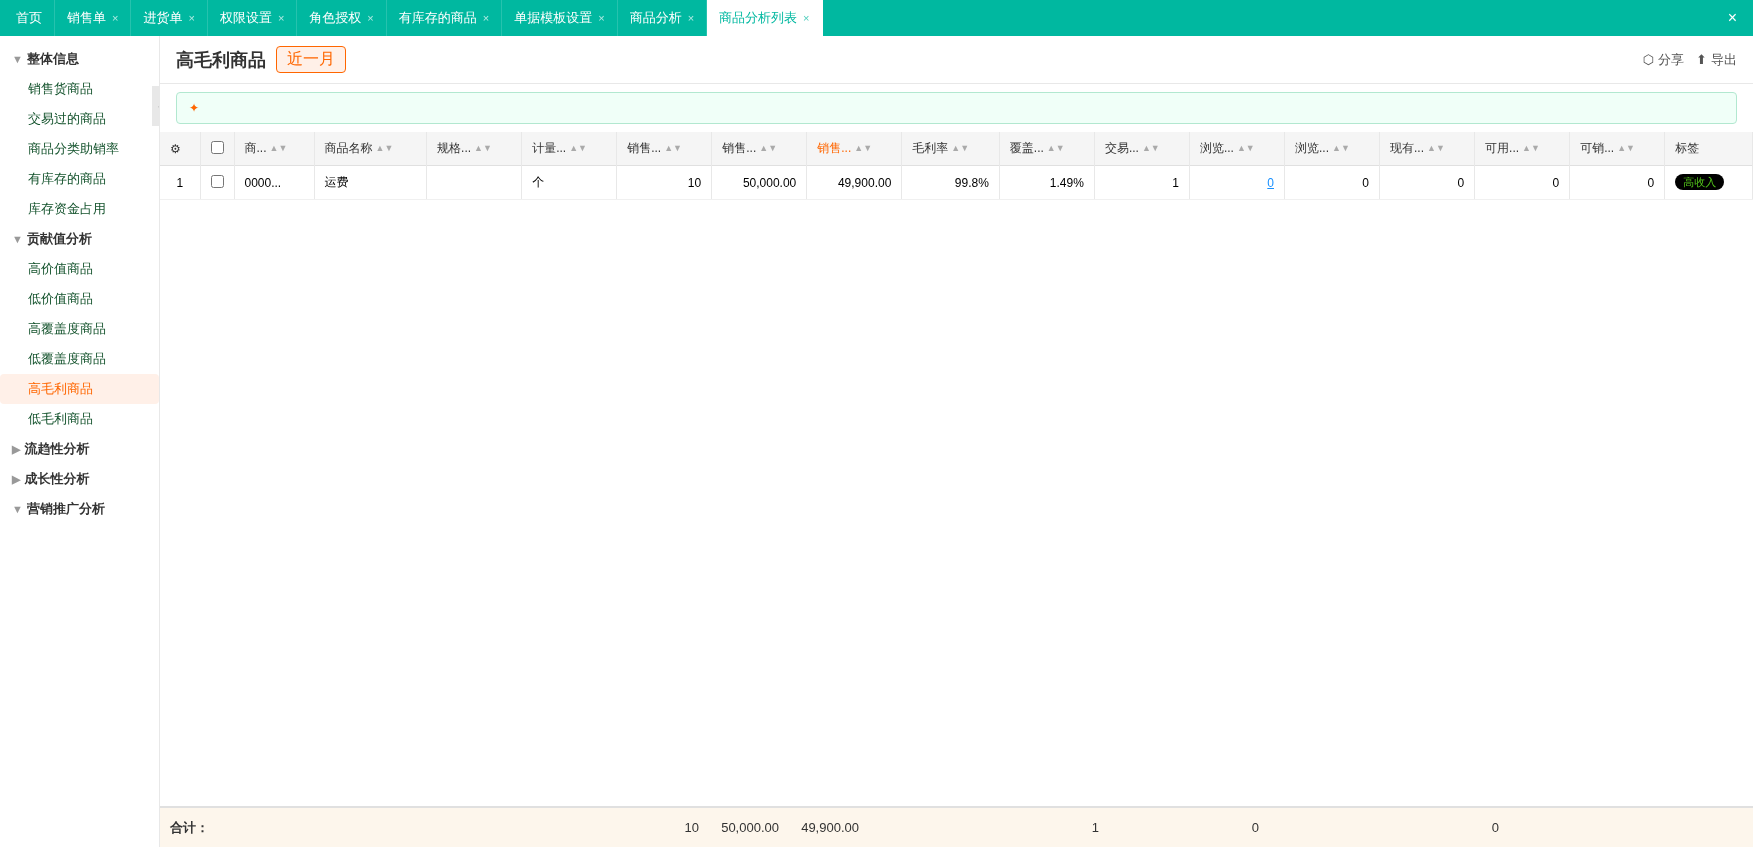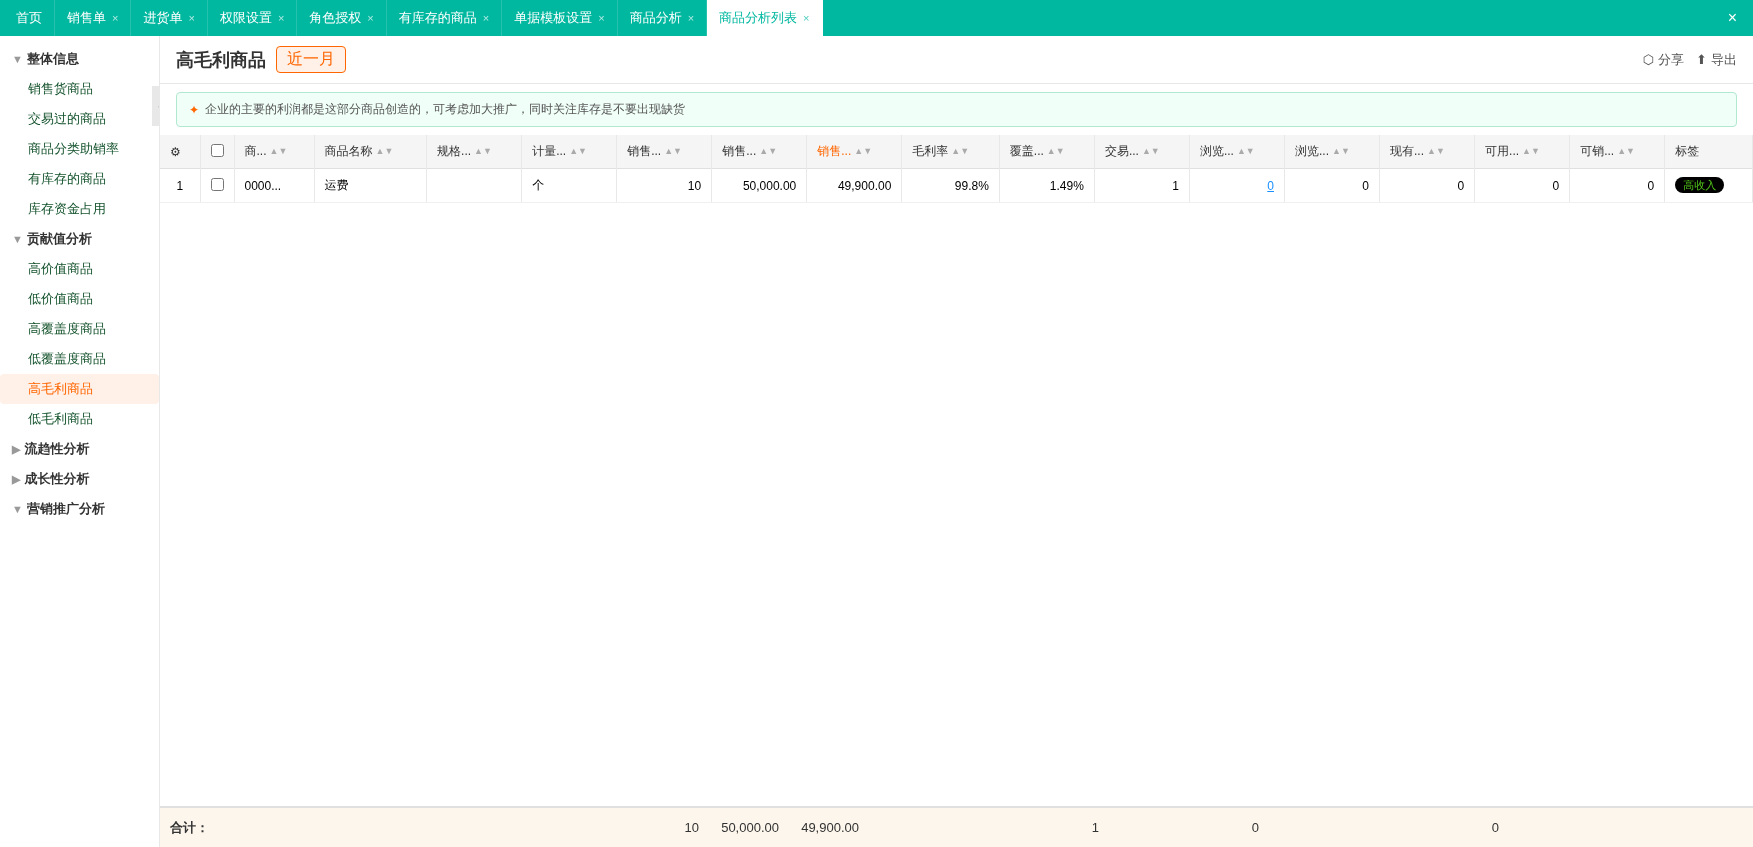--- a/index.html
+++ b/index.html
@@ -361,21 +361,20 @@
         </div>
         <div class="action-btn">
           <span>⬆</span>
           <span>导出</span>
         </div>
       </div>
     </div>
 
     <div class="info-bar">
       <span class="info-icon">✦</span>
-      <span>企业的主要的利润都是这部分商品创造的，可考虑加大推广，同时关注库存是不要出现缺货</span>
     </div>
 
     <div class="table-container">
       <table>
         <thead>
           <tr>
             <th style="width:40px;">
               <span>⚙</span>
             </th>
             <th style="width:30px;">

